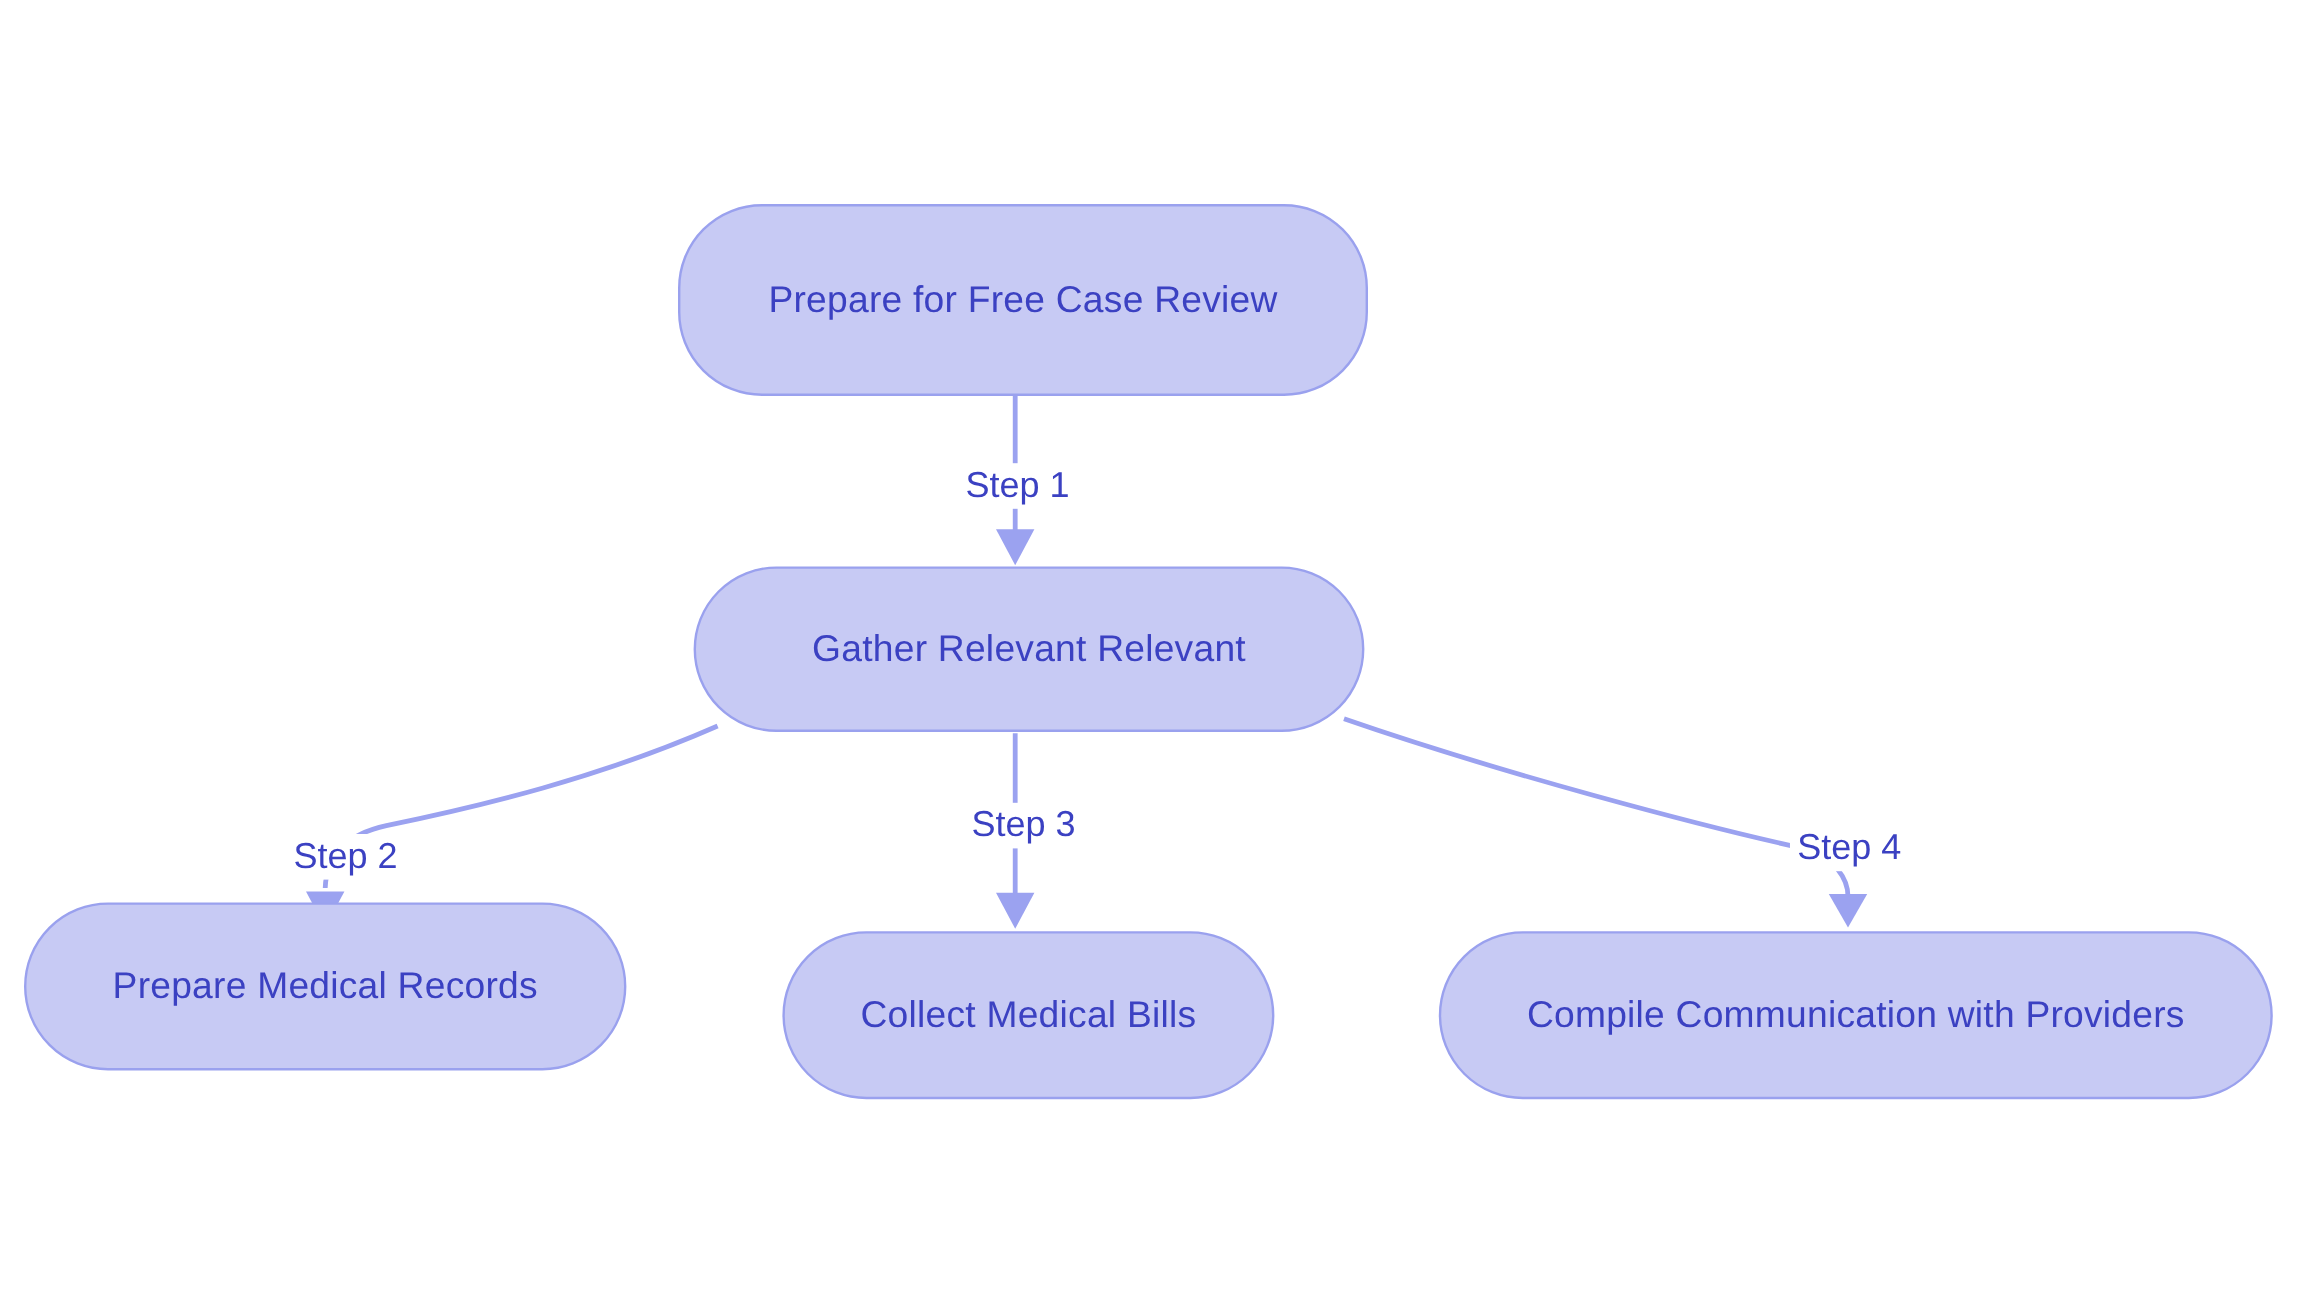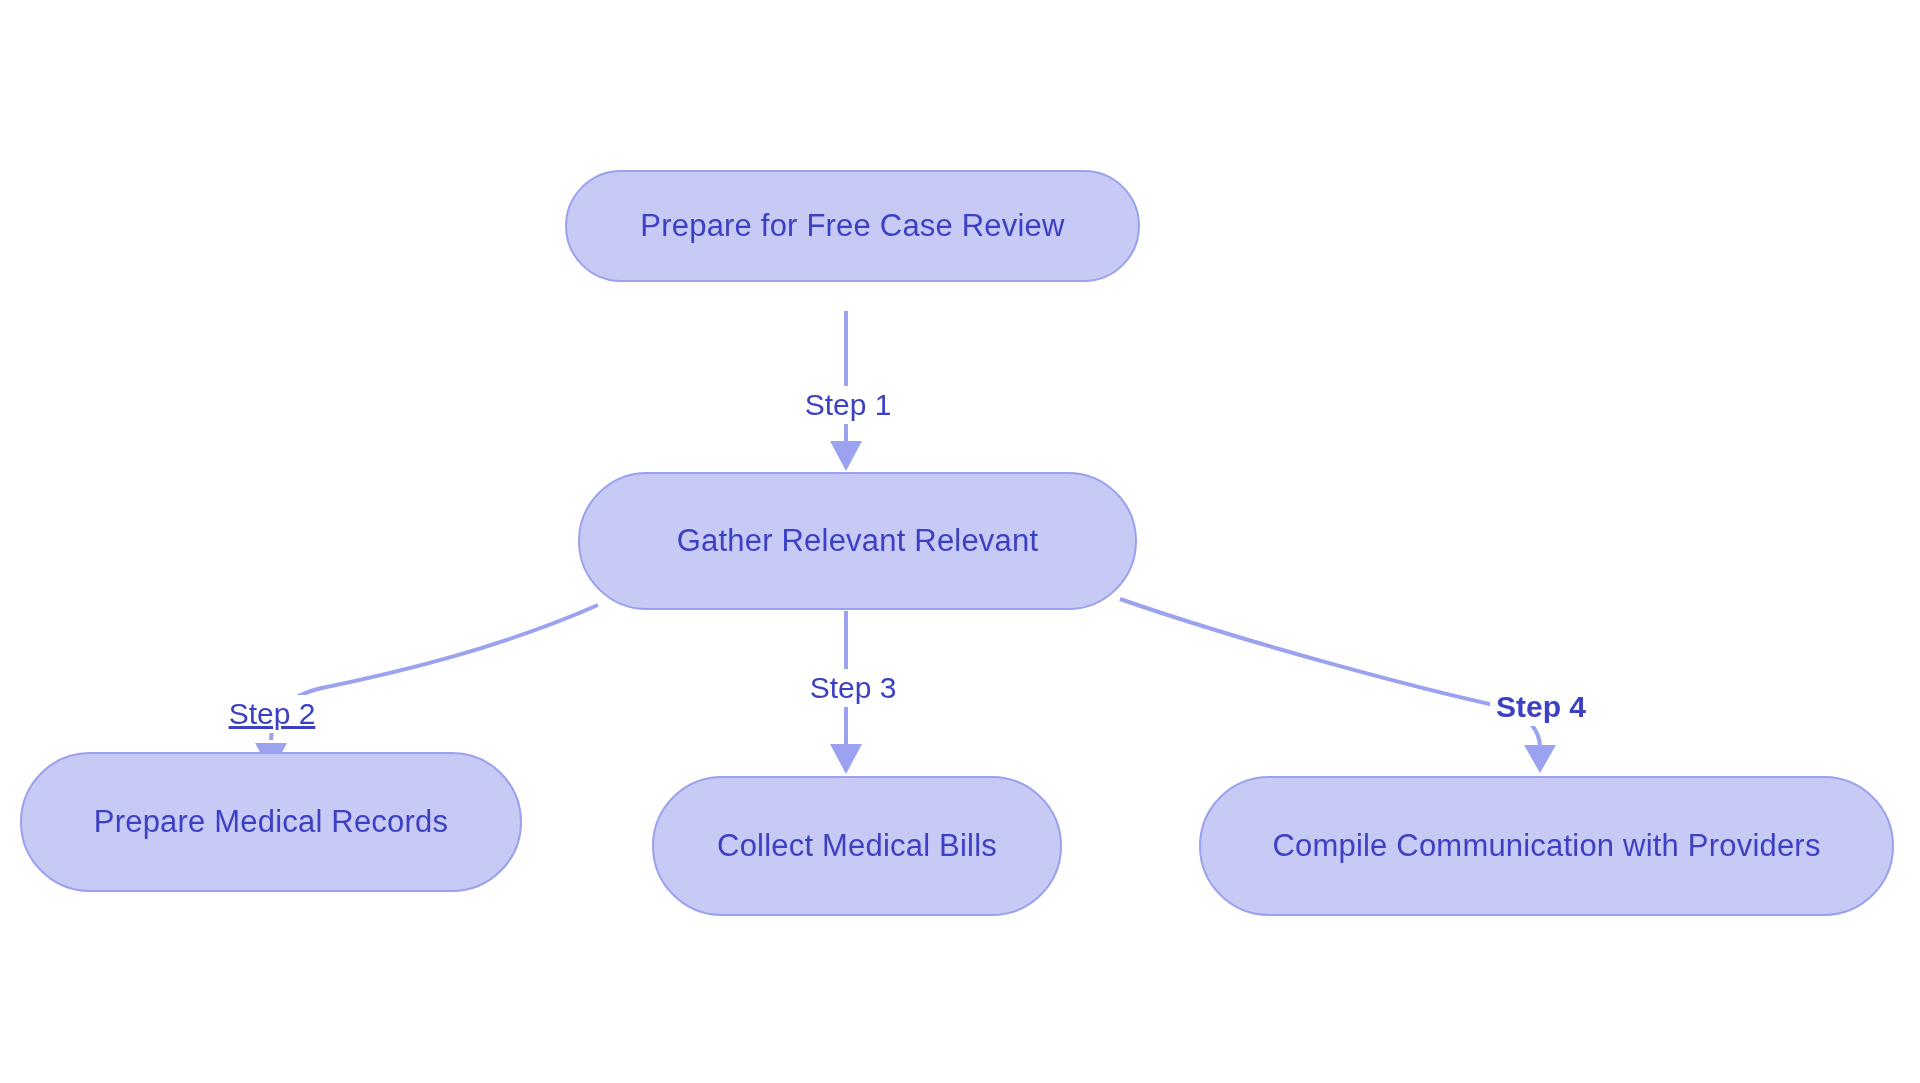--- a/index.html
+++ b/index.html
@@ -36,41 +36,41 @@
     background: var(--node-fill);
     border: 2px solid var(--node-border);
     border-radius: 70px;
     color: var(--text);
     font-size: 31px;
     font-weight: 500;
     letter-spacing: 0.2px;
     text-align: center;
     white-space: nowrap;
   }
-  .node-a { left: 565px; top: 170px; width: 575px; height: 112px; }
+  .node-a { left: 565px; top: 170px; width: 575px; height: 160px; }
   .node-b { left: 578px; top: 472px; width: 559px; height: 138px; }
   .node-c { left: 20px;  top: 752px; width: 502px; height: 140px; }
   .node-d { left: 652px; top: 776px; width: 410px; height: 140px; }
   .node-e { left: 1199px; top: 776px; width: 695px; height: 140px; }
   .edge-label {
     position: absolute;
     z-index: 2;
     transform: translate(-50%, -50%);
     background: var(--bg);
     color: var(--text);
     font-size: 30px;
     font-weight: 500;
     padding: 2px 6px;
     white-space: nowrap;
     margin-top: 16px;
   }
   .label-1 { left: 848px;  top: 389px; }
-  .label-2 { left: 272px;  top: 698px; text-decoration: underline; }
+  .label-2 { left: 288px;  top: 698px; }
   .label-3 { left: 853px;  top: 672px; }
-  .label-4 { left: 1541px; top: 691px; font-weight: bold; }
+  .label-4 { left: 1541px; top: 691px; }
 </style>
 </head>
 <body>
 
 <div class="canvas">
 
   <svg class="edges" viewBox="0 0 1920 1083" xmlns="http://www.w3.org/2000/svg">
 
     <path d="M 846 311 L 846 443"></path>
     <polygon points="830,441 862,441 846,471"></polygon>

